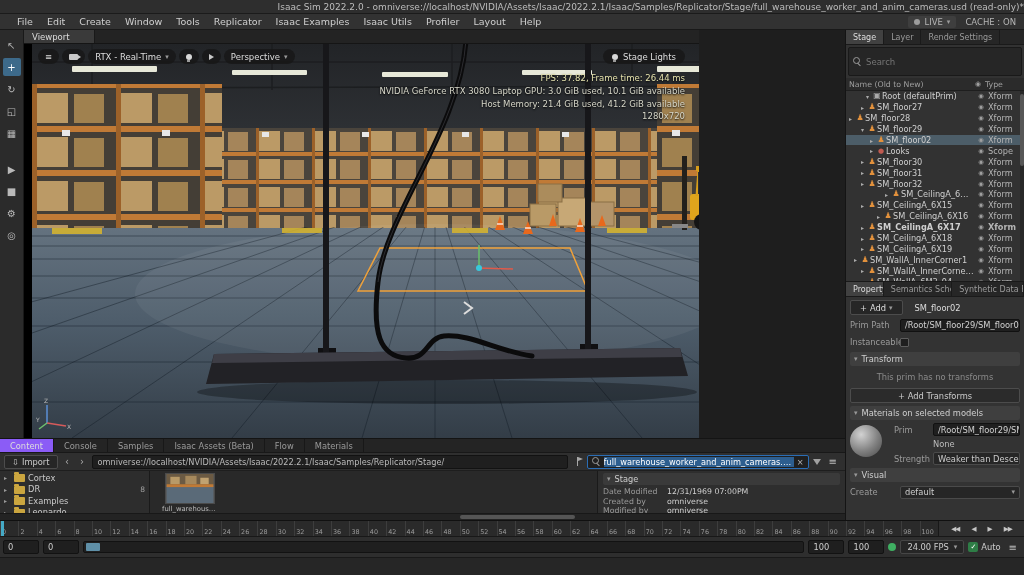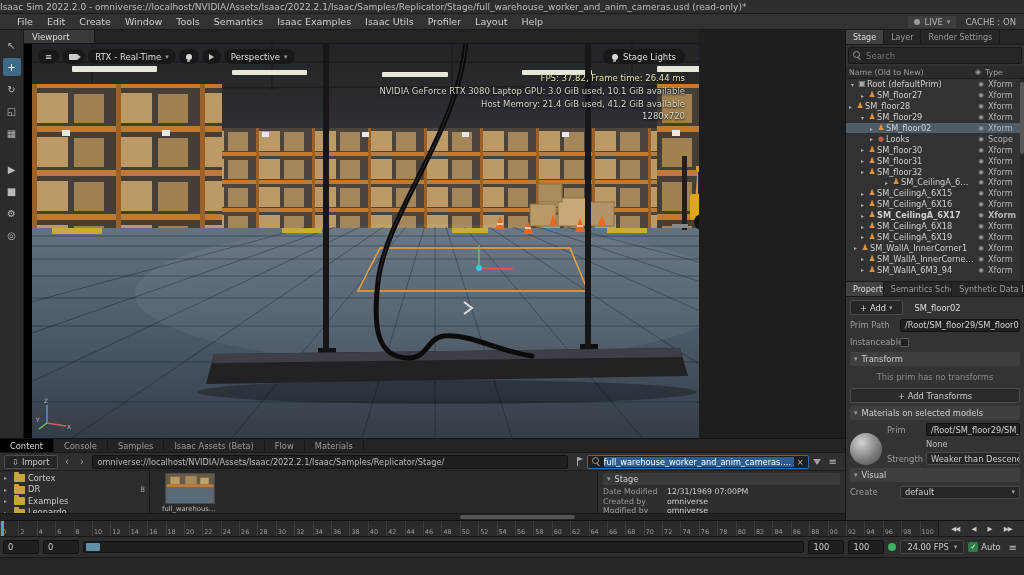--- a/index.html
+++ b/index.html
@@ -1,19 +1,19 @@
 <!DOCTYPE html>
 <html><head>
 <meta charset="utf-8">
 <style>
 *{margin:0;padding:0;box-sizing:border-box}
 html,body{background:#000}
 .app{position:relative;width:1024px;height:575px;background:#1e1e1e;font-family:"DejaVu Sans","Liberation Sans",sans-serif;color:#c8c8c8;font-size:9px;overflow:hidden}
 
-.titlebar{position:absolute;top:0;left:0;right:0;height:14px;background:#2e2e2e;display:flex;align-items:center;justify-content:flex-start;font-size:9px;color:#bdbdbd;border-bottom:1px solid #1b1b1b;white-space:nowrap;overflow:hidden}
+.titlebar{position:absolute;top:0;left:0;right:0;height:14px;background:#2e2e2e;display:flex;align-items:center;justify-content:flex-end;font-size:9px;color:#bdbdbd;border-bottom:1px solid #1b1b1b;white-space:nowrap;overflow:hidden}
 .menubar{position:absolute;top:14px;left:0;right:0;height:16px;background:#323232;display:flex;align-items:center;padding-left:10px;border-bottom:1px solid #191919;font-size:9.5px}
 .menu-item{padding:0 7px;color:#cfcfcf;cursor:default;white-space:nowrap}
 .menu-right{margin-left:auto;display:flex;align-items:center;gap:9px;padding-right:8px;color:#b5b5b5;font-size:8.5px}
 .live-pill{display:flex;align-items:center;gap:4px;background:#3e3e3e;border-radius:2px;padding:1px 6px}
 .live-dot{width:6px;height:6px;border-radius:50%;background:#9c9c9c}
 .caret{font-size:7px;color:#9a9a9a}
 
 .left-toolbar{position:absolute;top:30px;left:0;width:24px;height:408px;background:#2b2b2b;border-right:1px solid #191919;display:flex;flex-direction:column;align-items:center;padding-top:6px;gap:4px}
 .tool-btn{width:18px;height:18px;display:flex;align-items:center;justify-content:center;color:#b9b9b9;border-radius:2px;font-size:10px;flex:none}
 .tool-btn.active{background:#3d6a8a;color:#fff}
@@ -40,21 +40,21 @@
 .spk{width:0;height:0;border-top:3px solid transparent;border-bottom:3px solid transparent;border-left:5px solid #c9c9c9;display:inline-block}
 .funnel{width:0;height:0;border-left:4px solid transparent;border-right:4px solid transparent;border-top:6px solid #a0a0a0;display:inline-block}
 .flag{width:1px;height:9px;background:#a8a8a8;position:relative;display:inline-block;margin:0 5px;flex:none}
 .flag::after{content:"";position:absolute;left:1px;top:0;width:0;height:0;border-top:2.5px solid transparent;border-bottom:2.5px solid transparent;border-left:5px solid #a8a8a8}
 
 .right-panel{position:absolute;top:30px;right:0;width:179px;height:490px;background:#323232;border-left:1px solid #141414;display:flex;flex-direction:column}
 .panel-tabs{display:flex;background:#262626;height:15px;flex:none;border-bottom:1px solid #1a1a1a}
 .ptab{padding:0 7px;display:flex;align-items:center;font-size:8px;color:#9a9a9a;border-right:1px solid #1a1a1a;white-space:nowrap;overflow:hidden;min-width:0}
 .ptab.active{background:#414141;color:#ddd}
 .stage-panel{height:252px;flex:none;display:flex;flex-direction:column;border-bottom:1px solid #191919}
-.search-row{height:17px;display:flex;align-items:center;background:#262626;margin:2px;border:1px solid #191919;border-radius:2px;padding:0 4px;gap:4px;flex:none}
+.search-row{height:29px;display:flex;align-items:center;background:#262626;margin:2px;border:1px solid #191919;border-radius:2px;padding:0 4px;gap:4px;flex:none}
 .search-input{flex:1;background:transparent;border:none;outline:none;color:#ccc;font-size:8.5px;font-family:inherit;min-width:0}
 .tree-header{display:flex;align-items:center;height:13px;background:#2b2b2b;border-bottom:1px solid #1e1e1e;font-size:7.8px;color:#9f9f9f;padding:0 3px;flex:none}
 .th-name{flex:1}
 .th-eye{width:14px;text-align:center;font-size:7px}
 .th-type{width:36px}
 .tree{flex:1;overflow:hidden;position:relative;background:#323232}
 .trow{display:flex;align-items:center;height:10.9px;font-size:8.2px;color:#cfcfcf;white-space:nowrap}
 .trow.selected{background:#4c5d68}
 .exp{width:9px;font-size:6px;color:#aaa;text-align:center;flex:none}
 .picon{width:10px;flex:none;font-size:8px;text-align:center;line-height:1}
@@ -71,32 +71,32 @@
 .prop-body{flex:1;padding:3px 4px;display:flex;flex-direction:column;gap:3px;font-size:8.3px;overflow:hidden}
 .prop-row{display:flex;align-items:center;gap:4px;min-height:14px}
 .add-btn{background:#262626;border:1px solid #4c4c4c;color:#ddd;font-size:8.3px;border-radius:2px;height:15px;padding:0 9px;display:flex;align-items:center;gap:3px;font-family:inherit}
 .prim-name{margin-left:8px;color:#ddd}
 .plabel{width:46px;color:#9b9b9b;flex:none}
 .pfield{flex:1;background:#1f1f1f;border:1px solid #111;border-radius:2px;height:13px;display:flex;align-items:center;padding:0 4px;color:#cfcfcf;overflow:hidden;white-space:nowrap;min-width:0}
 .pcheck{width:9px;height:9px;background:#1f1f1f;border:1px solid #5d5d5d;border-radius:1px}
 .sec-hdr{background:#3f3f3f;height:14px;display:flex;align-items:center;gap:4px;padding:0 4px;color:#cfcfcf;border-radius:2px;font-size:8.3px;flex:none;white-space:nowrap;overflow:hidden}
 .empty-note{text-align:center;color:#8b8b8b;padding:3px 0}
 .wide-btn{background:#2b2b2b;border:1px solid #4c4c4c;color:#ccc;height:15px;border-radius:2px;font-size:8.3px;font-family:inherit;display:flex;align-items:center;justify-content:center;gap:3px;width:100%}
-.mat-block{display:flex;gap:5px;align-items:flex-end}
+.mat-block{display:flex;gap:12px;align-items:flex-start}
 .sphere{width:32px;height:32px;border-radius:50%;background:radial-gradient(circle at 35% 30%,#d2d2d2,#808080 55%,#474747);flex:none;margin-top:2px}
 .mat-fields{flex:1;display:flex;flex-direction:column;gap:3px;min-width:0}
 .mrow{display:flex;align-items:center;gap:3px}
 .mrow .plabel{width:36px}
 .mnone{color:#bbb}
 .pselect{flex:1;background:#262626;border:1px solid #4a4a4a;border-radius:2px;height:13px;display:flex;align-items:center;justify-content:space-between;padding:0 4px;color:#ccc;overflow:hidden;white-space:nowrap;min-width:0;gap:3px}
 
 .content-browser{position:absolute;top:438px;left:0;width:845px;height:82px;background:#2c2c2c;border-top:1px solid #141414;display:flex;flex-direction:column}
 .cb-tabs{display:flex;height:14px;background:#242424;border-bottom:1px solid #181818;flex:none}
 .cb-tab{padding:0 10px;font-size:8.3px;color:#9a9a9a;display:flex;align-items:center;border-right:1px solid #181818;white-space:nowrap}
-.cb-tab.active{background:#000000;color:#ddd}
+.cb-tab.active{background:#8b5cf6;color:#ddd}
 .cb-toolbar{display:flex;align-items:center;height:18px;gap:4px;padding:0 4px;background:#2f2f2f;border-bottom:1px solid #1e1e1e;flex:none}
 .import-btn{display:flex;align-items:center;gap:3px;background:#262626;border:1px solid #4c4c4c;border-radius:2px;height:14px;padding:0 7px;font-size:8.3px;color:#ccc;white-space:nowrap}
 .nav-btn{width:11px;text-align:center;color:#aaa;font-size:10px}
 .path-field{flex:1;background:#1f1f1f;border:1px solid #121212;border-radius:2px;height:14px;display:flex;align-items:center;padding:6px 5px;font-size:8.2px;color:#b9b9b9;overflow:hidden;white-space:nowrap;min-width:0}
 .cb-search{width:222px;background:#1f1f1f;border:1px solid #2a6db5;border-radius:2px;height:14px;display:flex;align-items:center;gap:3px;padding:0 4px;font-size:8.2px;flex:none}
 .sel-text{background:#2d5e8f;color:#fff;overflow:hidden;white-space:nowrap;text-overflow:ellipsis;flex:1}
 .clear{color:#bbb}
 .cb-body{flex:1;display:flex;position:relative;background:#292929;min-height:0}
 .cb-tree{width:150px;border-right:1px solid #1a1a1a;padding-top:1px;background:#2d2d2d;position:relative;overflow:hidden}
 .folder-row{display:flex;align-items:center;height:11.5px;gap:3px;padding:0 4px;font-size:8.3px;color:#c9c9c9}
@@ -147,21 +147,21 @@
       <span class="menu-item">File</span>
 
       <span class="menu-item">Edit</span>
 
       <span class="menu-item">Create</span>
 
       <span class="menu-item">Window</span>
 
       <span class="menu-item">Tools</span>
 
-      <span class="menu-item">Semantics</span>
+      <span class="menu-item">Replicator</span>
 
       <span class="menu-item">Isaac Examples</span>
 
       <span class="menu-item">Isaac Utils</span>
 
       <span class="menu-item">Profiler</span>
 
       <span class="menu-item">Layout</span>
 
       <span class="menu-item">Help</span>
@@ -441,21 +441,21 @@
         <span class="mag"></span>
         <input class="search-input" placeholder="Search" style="">
       </div>
       <div class="tree-header">
         <span class="th-name">Name (Old to New)</span>
         <span class="th-eye">◉</span>
         <span class="th-type">Type</span>
       </div>
       <div class="tree">
 
-          <div class="trow" style="padding-left: 2px;">
+          <div class="trow" style="padding-left: 17px;">
             <span class="exp">▾</span>
             <span class="picon pi-root"></span>
             <span class="tname">Root (defaultPrim)</span>
             <span class="eye">◉</span>
             <span class="ttype">Xform</span>
           </div>
 
           <div class="trow" style="padding-left: 12px;">
             <span class="exp">▸</span>
             <span class="picon pi-xform"></span>
@@ -529,21 +529,21 @@
           </div>
 
           <div class="trow" style="padding-left: 12px;">
             <span class="exp">▸</span>
             <span class="picon pi-xform"></span>
             <span class="tname">SM_CeilingA_6X15</span>
             <span class="eye">◉</span>
             <span class="ttype">Xform</span>
           </div>
 
-          <div class="trow" style="padding-left: 12px;">
+          <div class="trow" style="padding-left: 28px;">
             <span class="exp">▸</span>
             <span class="picon pi-xform"></span>
             <span class="tname">SM_CeilingA_6X16</span>
             <span class="eye">◉</span>
             <span class="ttype">Xform</span>
           </div>
 
           <div class="trow" style="padding-left: 12px; font-weight: bold;">
             <span class="exp">▸</span>
             <span class="picon pi-xform"></span>

